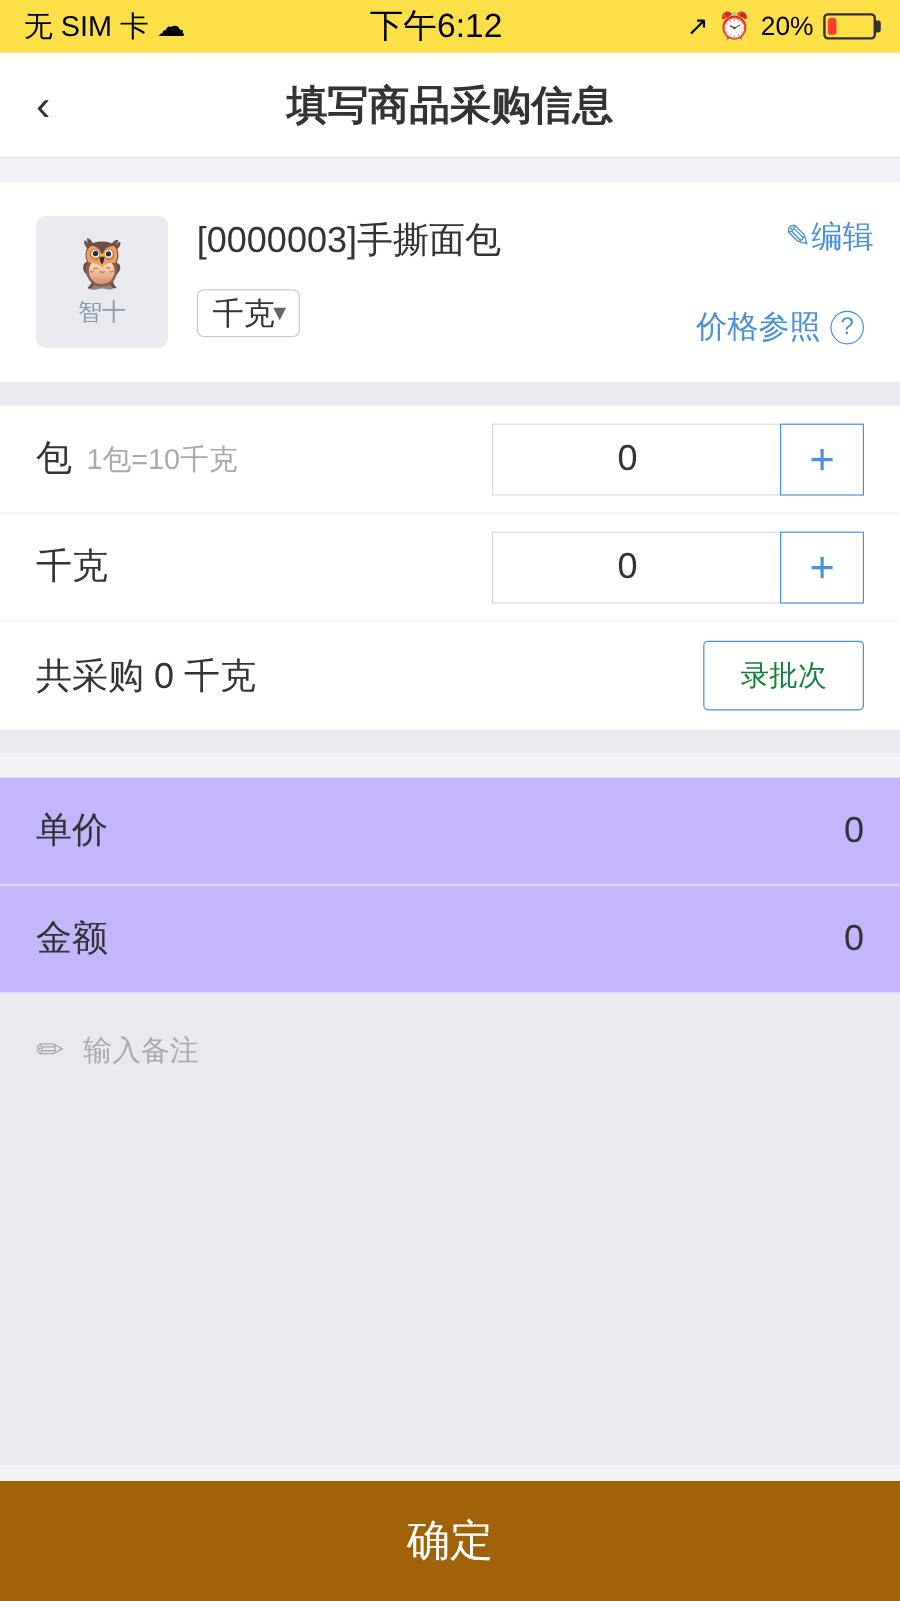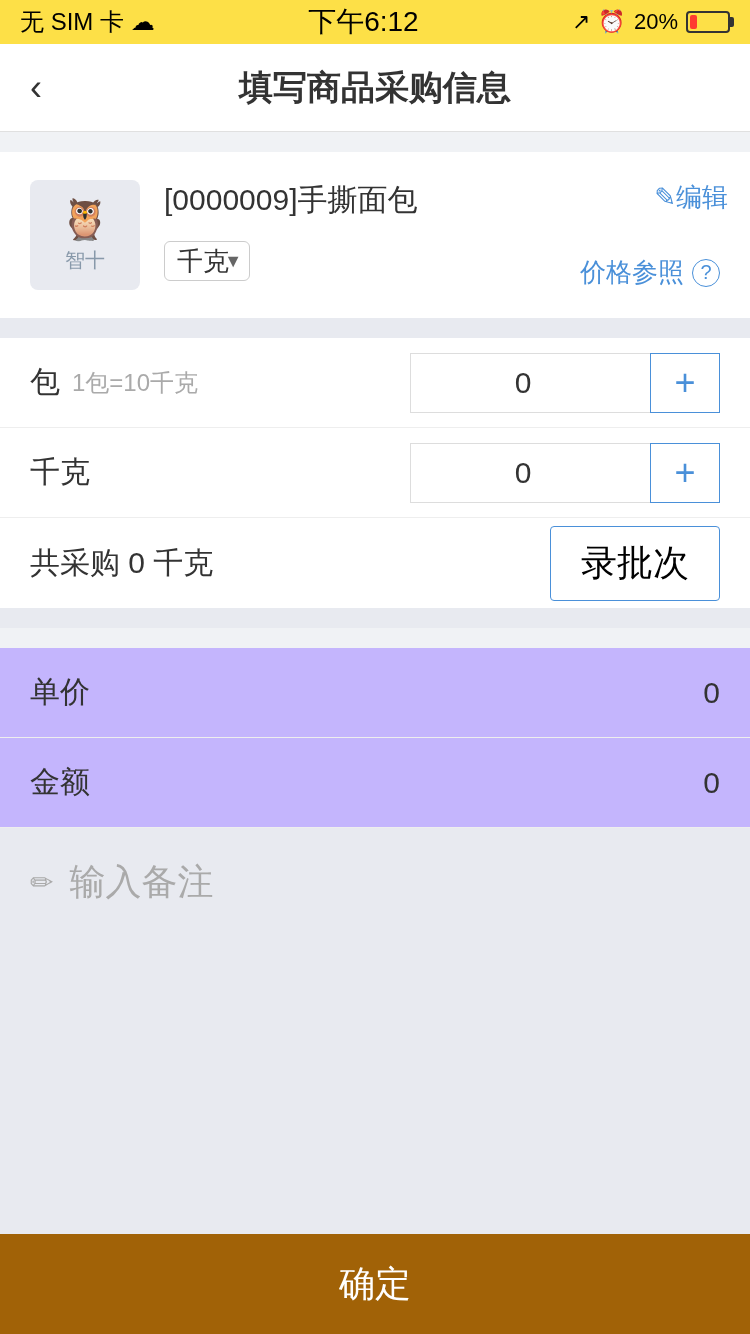--- a/index.html
+++ b/index.html
@@ -252,23 +252,23 @@
       background: #fff;
       border-bottom: none;
     }
     .total-label {
       font-size: 30px;
       color: #333;
     }
     .record-btn {
       margin-left: auto;
       border: 1px solid #4a90d9;
-      color: #000000;
-      background: #fff;
-      font-size: 36px;
+      color: #15803d;
+      background: #fff;
+      font-size: 24px;
       padding: 12px 30px;
       border-radius: 4px;
       cursor: pointer;
     }
 
     
     .info-section {
       background: #c4b5fd;
       margin-top: 20px;
     }
@@ -297,21 +297,21 @@
       align-items: center;
       gap: 16px;
       margin-top: 0;
       min-height: 90px;
     }
     .note-icon {
       font-size: 28px;
       color: #aaa;
     }
     .note-placeholder {
-      font-size: 36px;
+      font-size: 24px;
       color: #aaa;
     }
 
     
     .bottom-area {
       background: #e8eaf0;
       flex: 1;
       min-height: 300px;
     }
 
@@ -356,21 +356,21 @@
   <div class="nav-title">填写商品采购信息</div>
 </div>
 
 <div class="product-card">
   <div class="product-image">
     <span class="owl-icon">🦉</span>
     <span class="owl-label">智十</span>
   </div>
   <div class="product-info">
     <div class="product-name">
-      <span>[0000009]</span><span>手撕面包</span>
+      <span>[0000003]</span><span>手撕面包</span>
     </div>
     <div class="product-unit-row">
       <div class="unit-select-wrapper">
         <select class="unit-select">
           <option>千克</option>
         </select>
       </div>
     </div>
   </div>
   <div class="edit-link">✎编辑</div>

